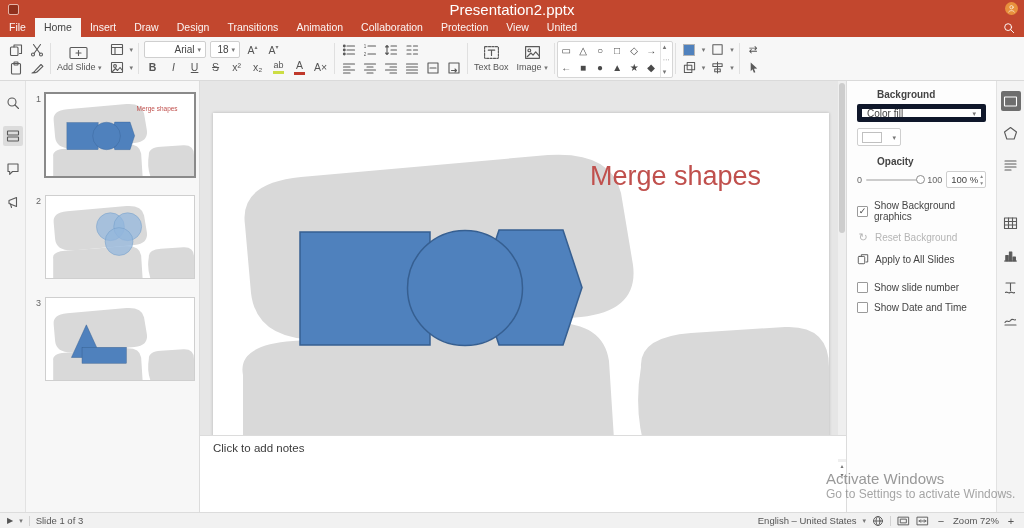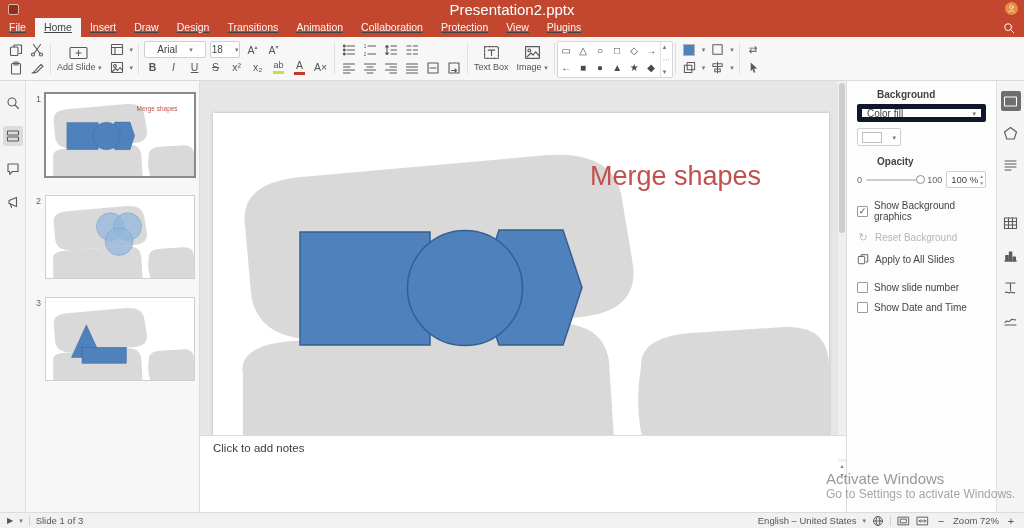--- a/index.html
+++ b/index.html
@@ -10,41 +10,41 @@
   .caret { font-size:7px; color:#777; line-height:1; }
 
   
   .titlebar { position:absolute; left:0; top:0; width:100%; height:18px; background:#C2472E; display:flex; align-items:center; }
   .app-logo { width:11px; height:11px; margin-left:8px; background:#90301c; border:1px solid #e5b3a6; border-radius:2px; }
   .doc-title { position:absolute; left:0; right:0; text-align:center; color:#fff; font-size:15px; }
   .avatar { position:absolute; right:6px; top:2px; width:13px; height:13px; border-radius:50%; background:#E8903C; display:flex; align-items:center; justify-content:center; }
   .avatar svg { stroke:#fff; stroke-width:1; }
 
   
-  .tabbar { position:absolute; left:0; top:18px; width:100%; height:19px; background:#C2472E; display:flex; align-items:stretch;text-decoration:underline; }
+  .tabbar { position:absolute; left:0; top:18px; width:100%; height:19px; background:#C2472E; display:flex; align-items:stretch; }
   .tab { padding:0 9px; font-size:10.5px; line-height:19px; color:rgba(255,255,255,.95); cursor:default; }
   .tab.active { background:#f7f7f7; color:#444; }
   .tab-search { margin-left:auto; margin-right:9px; display:flex; align-items:center; }
   .tab-search svg { stroke:#fff; }
 
   
   .toolbar { position:absolute; left:0; top:37px; width:100%; height:44px; background:#f7f7f7; border-bottom:1px solid #dadada; display:flex; align-items:stretch; padding:2px 4px; }
   .tgroup { display:flex; flex-direction:column; justify-content:space-between; padding:2px 3px; }
   .trow { display:flex; align-items:center; gap:4px; height:17px; }
   .tsep { width:1px; background:#e0e0e0; margin:4px 2px; }
   .tbtn { min-width:17px; height:17px; display:flex; align-items:center; justify-content:center; border-radius:2px; }
   .fmt { font-size:10.5px; color:#555; width:15px; text-align:center; line-height:1; }
   .fmt.b { font-weight:bold; }
   .fmt.i { font-style:italic; }
   .fmt.u { text-decoration:underline; }
   .fmt.s { text-decoration:line-through; }
   .tiny-caret { font-size:6px; color:#777; vertical-align:super; }
   .colorbar { display:block; width:11px; height:3px; margin:1px auto 0; }
   .bigbtn { display:flex; flex-direction:column; align-items:center; justify-content:center; font-size:9px; color:#555; padding:0 4px; gap:2px; }
-  .combo { height:17px; background:#fff; border:1px solid #cfcfcf; border-radius:2px; display:flex; align-items:center; justify-content:center; font-size:10px; color:#444; padding:0 4px; gap:12px; }
+  .combo { height:17px; background:#fff; border:1px solid #cfcfcf; border-radius:2px; display:flex; align-items:center; justify-content:flex-end; font-size:10px; color:#444; padding:0 4px; gap:3px; }
   .gallery { border:1px solid #d6d6d6; background:#fff; border-radius:2px; display:flex; margin-top:2px; }
   .gallery-grid { display:grid; grid-template-columns:repeat(6,17px); grid-template-rows:17px 17px; }
   .shape-cell { display:flex; align-items:center; justify-content:center; font-size:10px; color:#4a4a4a; }
   .gallery-arrows { display:flex; flex-direction:column; justify-content:space-between; border-left:1px solid #e3e3e3; padding:1px 2px; font-size:7px; color:#777; }
   .swatch-fill { width:12px; height:12px; background:#4F81BD; border:1px solid #b5b5b5; }
 
   
   .left-strip { position:absolute; left:0; top:81px; width:26px; height:431px; background:#f4f4f4; border-right:1px solid #e2e2e2; display:flex; flex-direction:column; align-items:center; padding-top:12px; gap:13px; }
   .lbtn { width:20px; height:20px; display:flex; align-items:center; justify-content:center; border-radius:2px; }
   .lbtn.active { background:#dcdcdc; }
@@ -136,21 +136,21 @@
   <div class="tab">File</div>
   <div class="tab active">Home</div>
   <div class="tab">Insert</div>
   <div class="tab">Draw</div>
   <div class="tab">Design</div>
   <div class="tab">Transitions</div>
   <div class="tab">Animation</div>
   <div class="tab">Collaboration</div>
   <div class="tab">Protection</div>
   <div class="tab">View</div>
-  <div class="tab">Plugins</div>
+  <div class="tab">United</div>
   <div class="tab-search">
     <svg class="ic" width="12" height="12" viewBox="0 0 14 14">
         <circle cx="6" cy="6" r="4"></circle>
         <line x1="9" y1="9" x2="12.5" y2="12.5"></line>
       </svg>
   </div>
 </div>
 
 <div class="toolbar">
 

